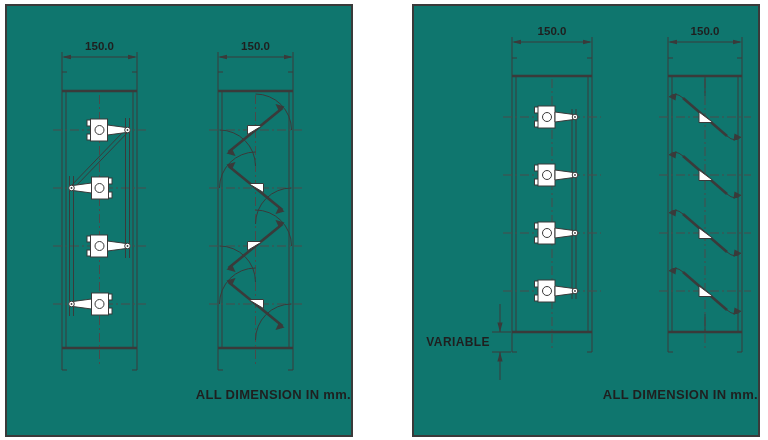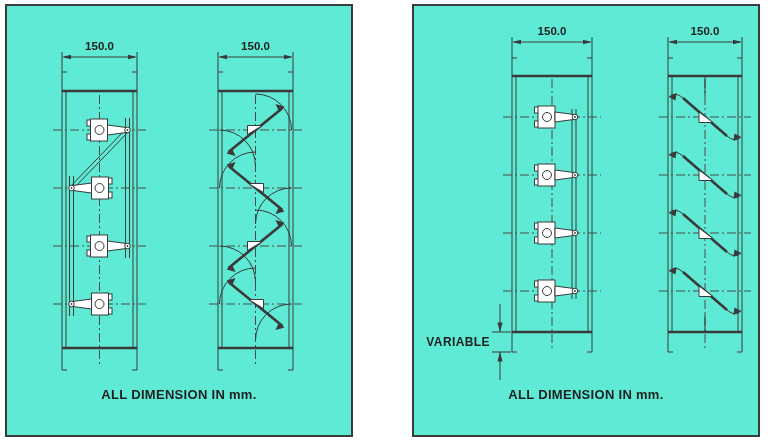--- a/index.html
+++ b/index.html
@@ -1,21 +1,21 @@
 <!DOCTYPE html>
 <html><head>
 <meta charset="utf-8">
 <style>
   html,body{margin:0;padding:0;background:#ffffff;}
   body{width:768px;height:440px;position:relative;font-family:"Liberation Sans",sans-serif;overflow:hidden;}
-  .panel{position:absolute;top:4px;height:429px;background:#5eead4;border:2.4px solid #3a3a3a;box-sizing:content-box;}
+  .panel{position:absolute;top:4px;height:429px;background:#0f766e;border:2.4px solid #3a3a3a;box-sizing:content-box;}
   .panel-left{left:5px;width:344px;}
   .panel-right{left:412px;width:344px;}
   .panel svg{position:absolute;left:0;top:0;}
-  .caption{position:absolute;left:0;right:0;top:381px;text-align:center;
+  .caption{position:absolute;left:0;right:0;top:381px;text-align:right;
            font-weight:bold;font-size:13px;color:#1f1f1f;letter-spacing:.3px;}
   
   .ln{stroke:#3a3a3a;stroke-width:1;fill:none;}
   .thk{stroke:#3a3a3a;stroke-width:2.6;fill:none;}
   .cl{stroke:#4a4a4a;stroke-width:1;fill:none;stroke-dasharray:9 3 2 3;}
   .arr{fill:#3a3a3a;stroke:none;}
   .wfill{fill:#ffffff;stroke:#3a3a3a;stroke-width:1;}
   .dim{font-family:"Liberation Sans",sans-serif;font-weight:bold;font-size:11.5px;fill:#1f1f1f;}
   .dim2{font-family:"Liberation Sans",sans-serif;font-weight:bold;font-size:12px;fill:#1f1f1f;letter-spacing:.4px;}
 </style>

